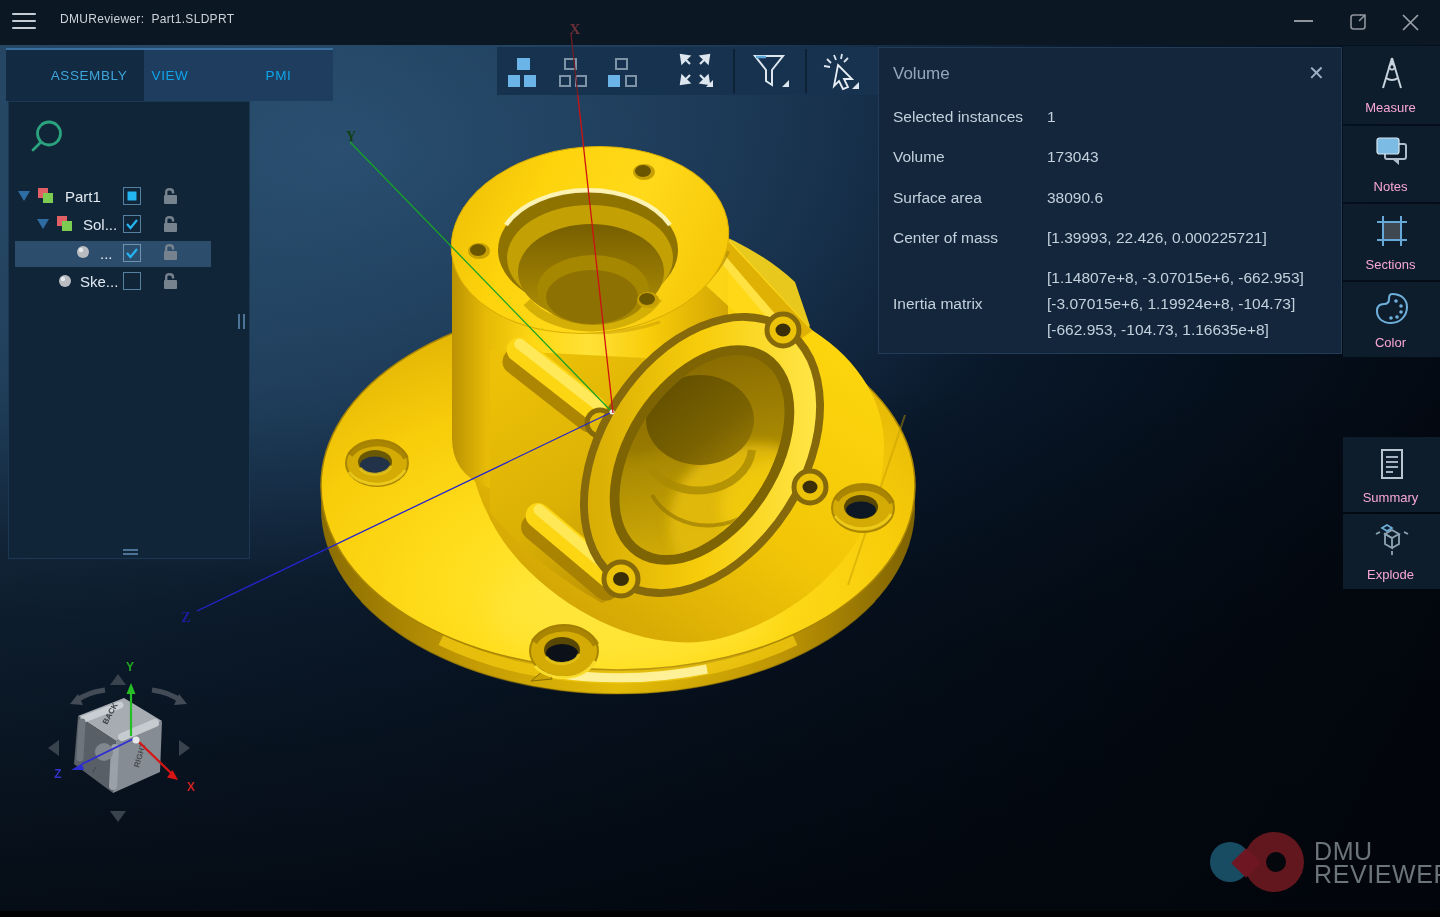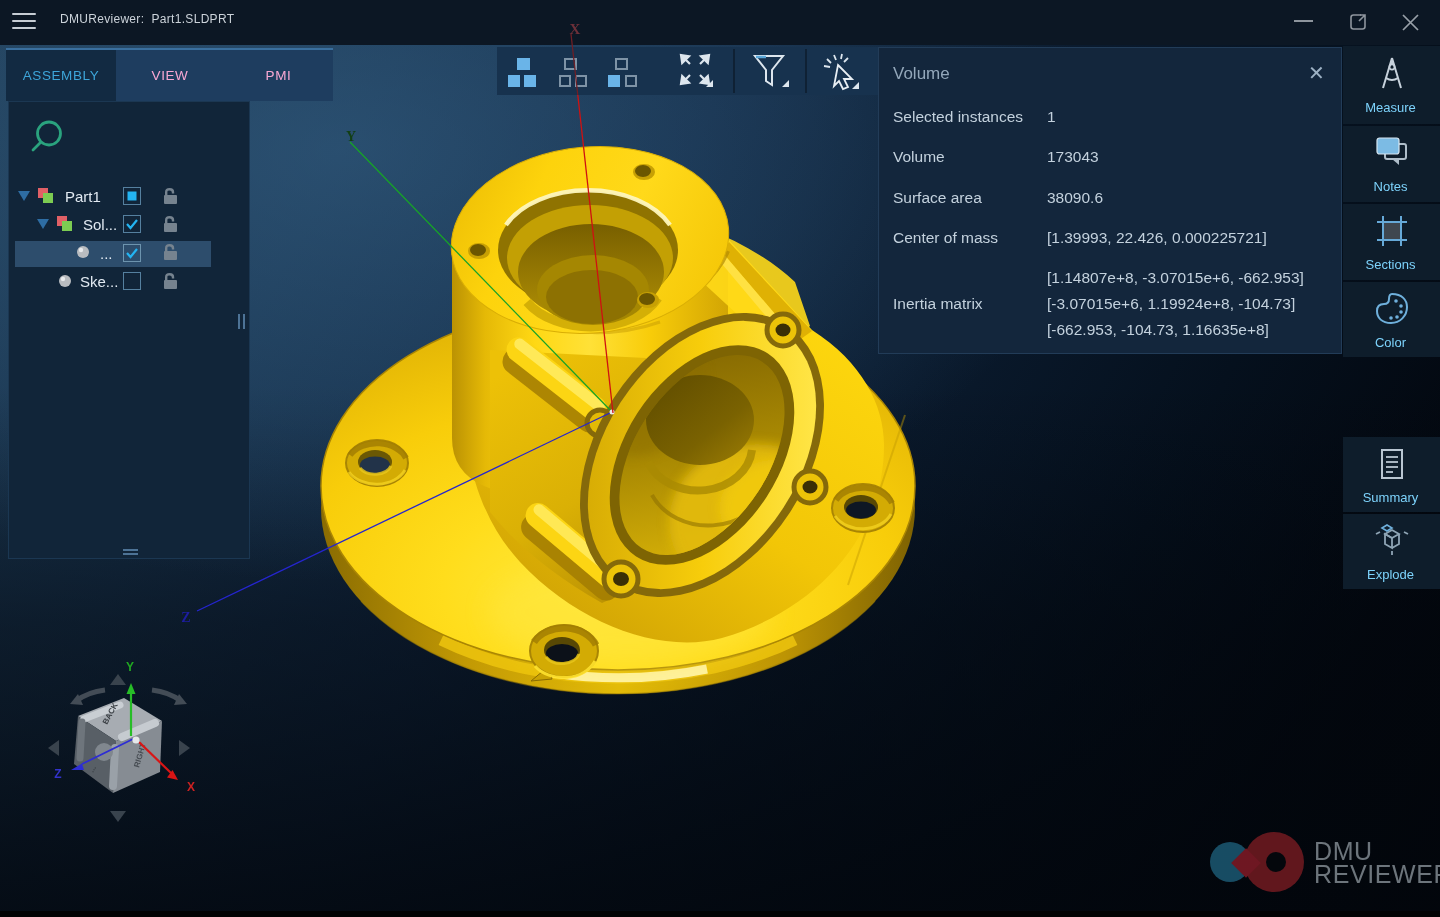--- a/index.html
+++ b/index.html
@@ -11,40 +11,40 @@
       linear-gradient(118deg, #1d3952 0%, #17314b 22%, #112741 40%, #0a1a2d 58%, #05101d 74%, #030810 88%, #020509 100%);
   }
   .abs{position:absolute;}
   
   #titlebar{left:0;top:0;width:1440px;height:45px;background:#0c1724;}
   #title-text{left:60px;top:12px;font-size:12px;color:#ccd3da;letter-spacing:.3px;}
   .hamb{left:12px;width:24px;height:2.4px;background:#c7cdd4;border-radius:1px;}
   #winmin{left:1294px;top:20px;width:19px;height:2px;background:#8e959d;}
   
   #tabstrip{left:6px;top:48px;width:327px;height:53px;background:#1e3d5f;border-top:2px solid #3a6f9e;box-sizing:border-box;}
-  .tab{position:absolute;top:0;height:51px;line-height:51px;text-align:center;font-size:13.5px;color:#f9a8d4;letter-spacing:.6px;}
-  #tab-assembly{left:0;width:110px;background:#122a42;color:#3da5d9;}
+  .tab{position:absolute;top:0;height:51px;line-height:51px;text-align:center;font-size:13.5px;color:#0ea5e9;letter-spacing:.6px;}
+  #tab-assembly{left:0;width:110px;background:#122a42;color:#3da5d9;padding-left:28px;}
   #tab-view{left:110px;width:108px;}
   #tab-pmi{left:218px;width:109px;}
   
   #treepanel{left:8px;top:101px;width:242px;height:458px;background:#112539;box-shadow:0 0 0 1px rgba(60,110,160,.25) inset;}
   #selrow{left:7px;top:140px;width:196px;height:26px;background:#2d4d6c;}
   
   #toolbar{left:497px;top:47px;width:381px;height:48px;background:#17324e;}
   .tsep{position:absolute;top:2px;width:2px;height:44px;background:#0f2134;}
   
   #volpanel{left:878px;top:47px;width:464px;height:307px;background:#13263c;box-shadow:0 0 0 1px rgba(90,140,190,.22) inset;}
   #volpanel .ptitle{position:absolute;left:15px;top:17px;font-size:17px;color:#93a7ba;}
   #volpanel .close{position:absolute;left:430px;top:14px;font-size:20px;color:#9db1c4;}
   .vlabel{position:absolute;left:15px;font-size:15.5px;color:#c3d1dd;}
   .vval{position:absolute;left:169px;font-size:15.5px;color:#c3d1dd;}
   
   #sidebar{left:1343px;top:46px;width:97px;height:544px;}
   .scell{position:absolute;left:0;width:97px;height:76px;background:#0e1d2b;}
-  .scell .lbl{position:absolute;left:0;top:53px;width:95px;text-align:center;font-size:13px;color:#7dd3fc;}
+  .scell .lbl{position:absolute;left:0;top:53px;width:95px;text-align:center;font-size:13px;color:#f9a8d4;}
   .scell svg{position:absolute;left:50%;transform:translateX(-50%);top:10px;}
   
   #logo-text{left:1314px;top:840px;font-size:25px;line-height:22.5px;color:#6d757c;letter-spacing:0.6px;}
   #botbar{left:0;top:911px;width:1440px;height:6px;background:#010203;}
 </style>
 </head>
 <body>
 <div id="app">
 
   <svg id="scene" class="abs" style="left:0;top:0" width="1440" height="917" viewBox="0 0 1440 917">

